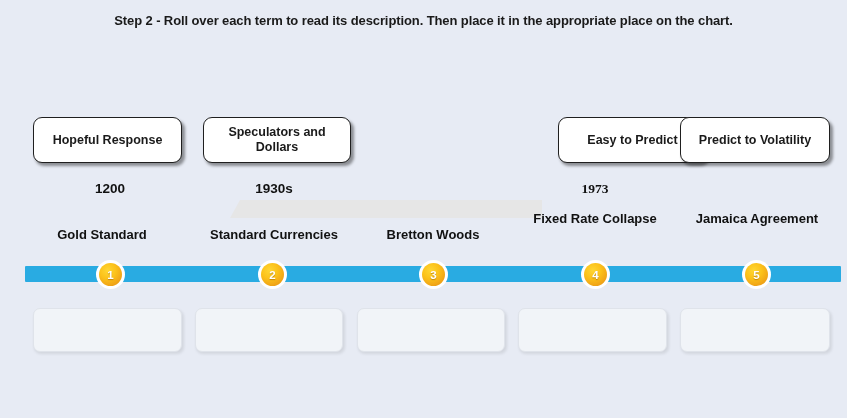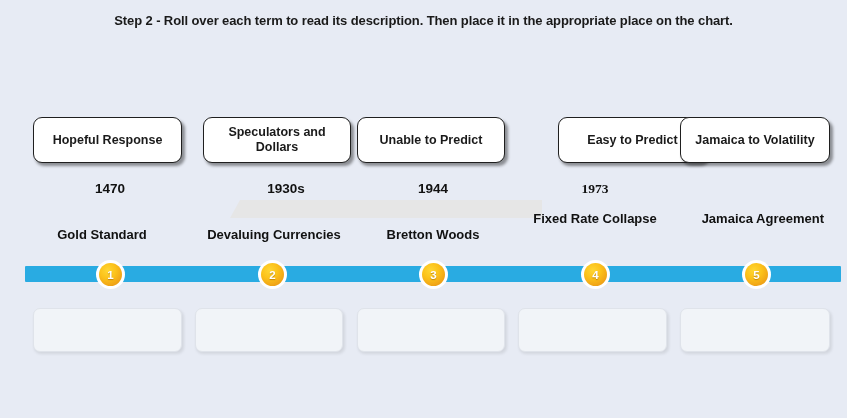--- a/index.html
+++ b/index.html
@@ -159,40 +159,36 @@
     <div id="instruction">Step 2 - Roll over each term to read its description. Then place it in the appropriate place on the chart.</div>
 
     <div id="tooltip-ghost"></div>
 
     <div class="term-card" style="left:33px;width:149px;">
       <span>Hopeful Response</span>
     </div>
     <div class="term-card" style="left:195px;width:148px;margin-left:8px;">
       <span>Speculators and Dollars</span>
     </div>
-    <div class="term-card" style="left:357px;width:148px;">
-      <span>Unable to Predict</span>
-    </div>
     <div class="term-card" style="left:518px;width:149px;margin-left:40px;">
       <span>Easy to Predict</span>
     </div>
     <div class="term-card" style="left:680px;width:150px;">
-      <span>Jamaica to Volatility</span>
-    </div>
-
-    <div class="col-year" style="left:40px;width:140px;">1470</div>
-    <div class="col-year" style="left:216px;width:140px;">1930s</div>
-    <div class="col-year" style="left:363px;width:140px;">1944</div>
+      <span>Predict to Volatility</span>
+    </div>
+
+    <div class="col-year" style="left:40px;width:140px;">1200</div>
+    <div class="col-year" style="left:204px;width:140px;">1930s</div>
     <div class="col-year" style="left:525px;width:140px;font-family:Liberation Serif, serif;">1973</div>
 
     <div class="col-event one-line" style="left:28px;width:148px;">Gold Standard</div>
-    <div class="col-event one-line" style="left:190px;width:168px;">Devaluing Currencies</div>
+    <div class="col-event one-line" style="left:190px;width:168px;">Standard Currencies</div>
     <div class="col-event" style="left:528px;width:134px;">Fixed Rate Collapse</div>
     <div class="col-event one-line" style="left:357px;width:152px;">Bretton Woods</div>
-    <div class="col-event" style="left:690px;width:134px;text-align:right;">Jamaica Agreement</div>
+    <div class="col-event" style="left:690px;width:134px;">Jamaica Agreement</div>
 
     <div id="timeline-bar"></div>
 
     <div class="tl-node" style="left:96px;">
       <span class="disc">1</span>
     </div>
     <div class="tl-node" style="left:258px;">
       <span class="disc">2</span>
     </div>
     <div class="tl-node" style="left:419px;">

